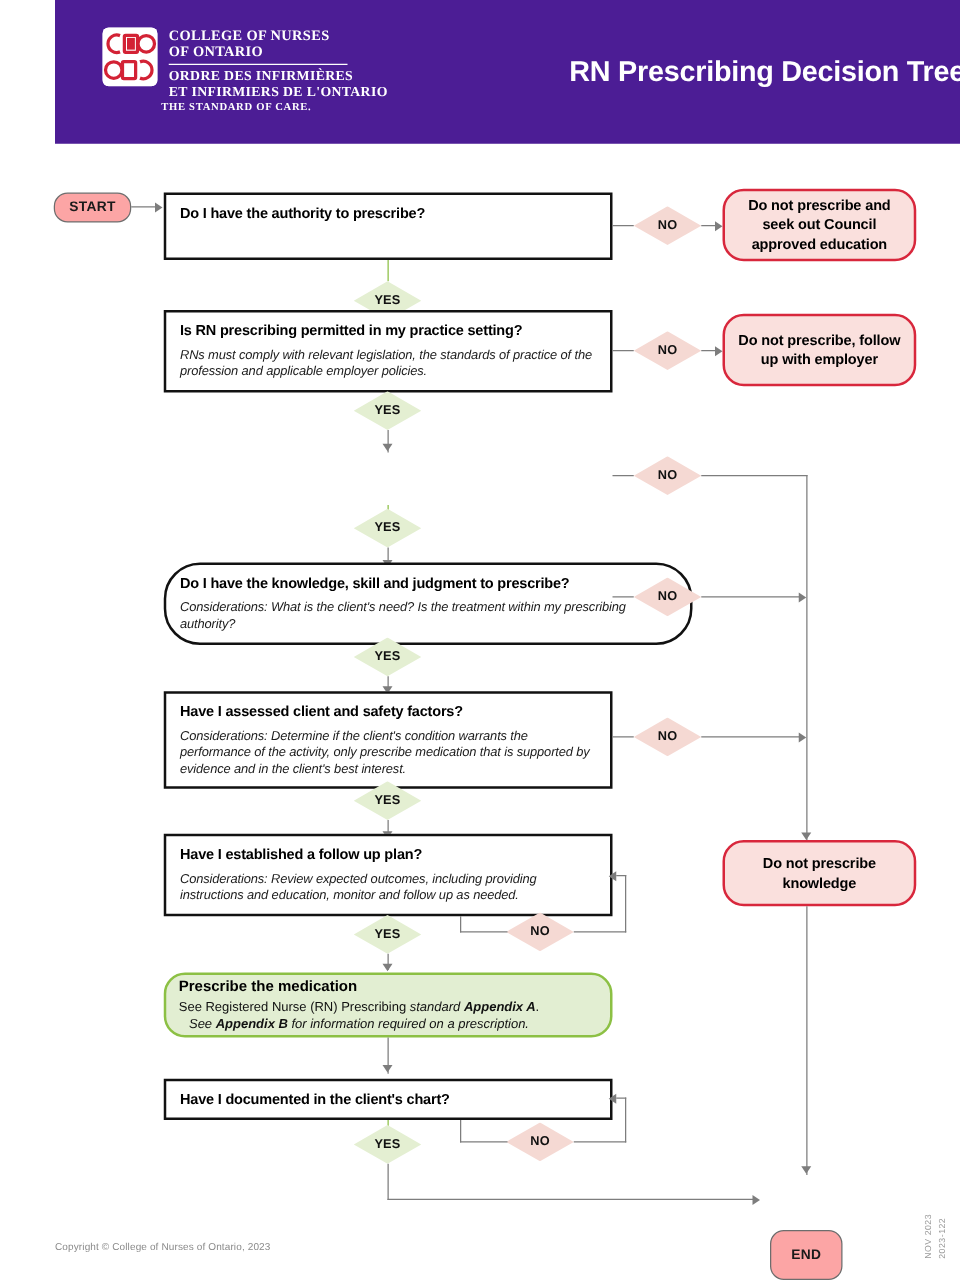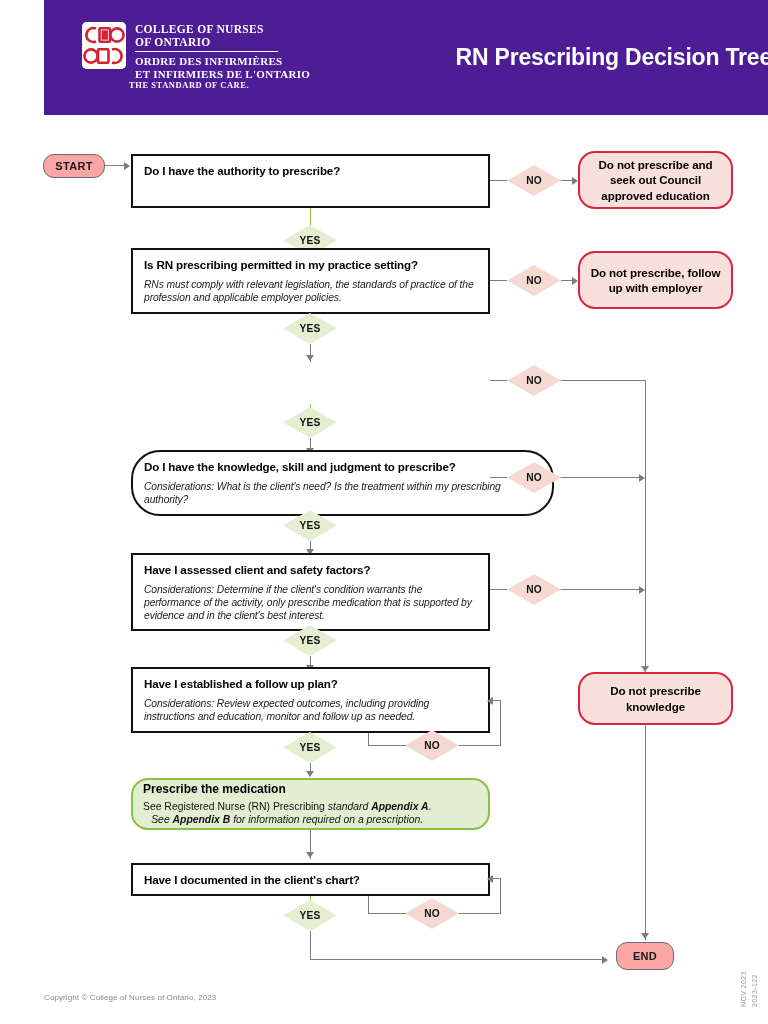--- a/index.html
+++ b/index.html
@@ -337,21 +337,21 @@
   <div class="dia" style="left:283px;top:785px;width:54px;height:31px;">
     <svg class="shape" width="54" height="31" aria-hidden="true">
         <polygon points="27,0 54,15.5 27,31 0,15.5" fill="#e4efd2"></polygon>
       </svg>
     <span class="lbl">YES</span>
   </div>
   <div class="ln v" style="left:310px;top:816px;height:29px;"></div>
   <div class="ln h" style="left:310px;top:844px;width:295px;"></div>
   <div class="arw right" style="left:602px;top:841px;"></div>
 
-  <div class="node terminator" style="left:616px;top:827px;width:58px;height:28px;text-align:center;">END</div>
+  <div class="node terminator" style="left:616px;top:869px;width:58px;height:40px;text-align:center;">END</div>
 
 </div>
 
 <div class="copyright">Copyright © College of Nurses of Ontario, 2023</div>
 <div class="sidecode">
   <span class="c1">NOV 2023</span>
   <span class="c2">2023-122</span>
 </div>
 
 </body></html>

